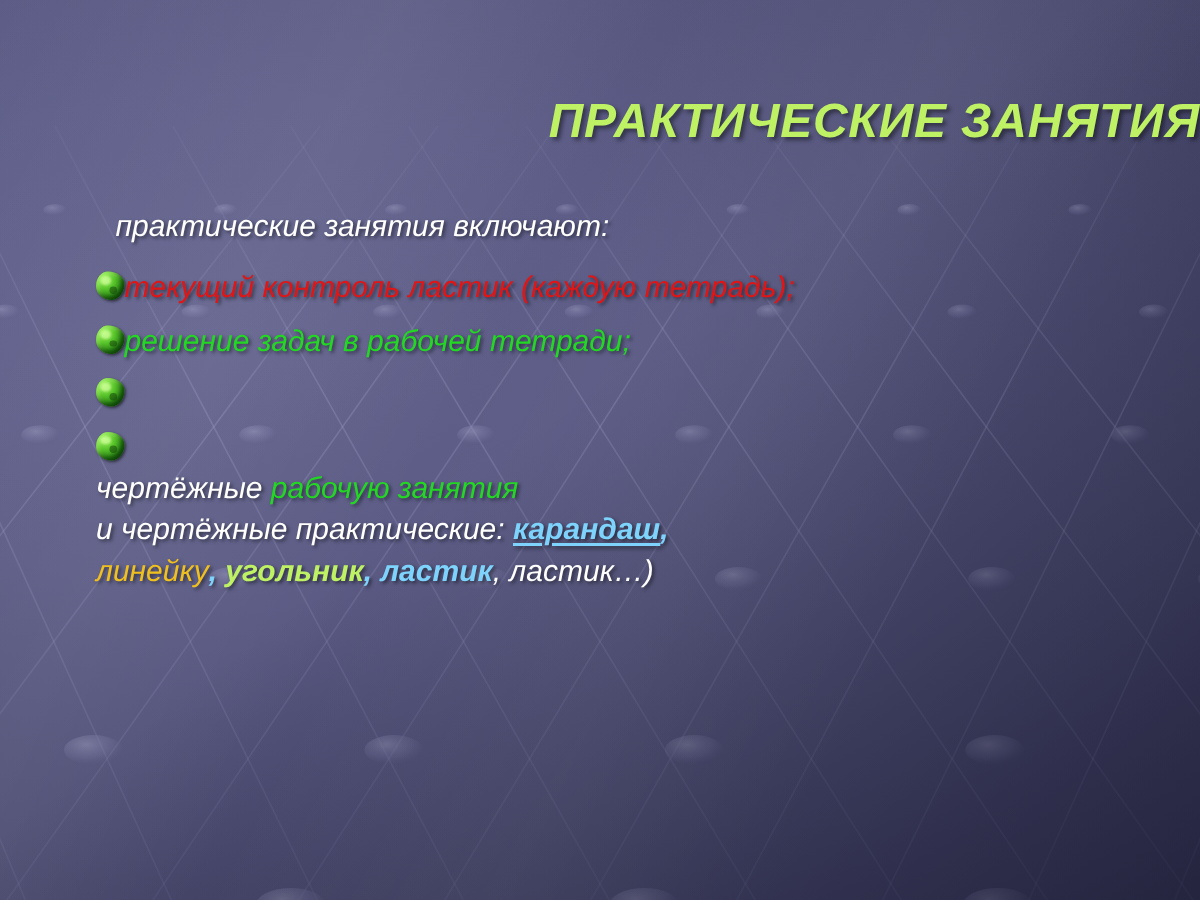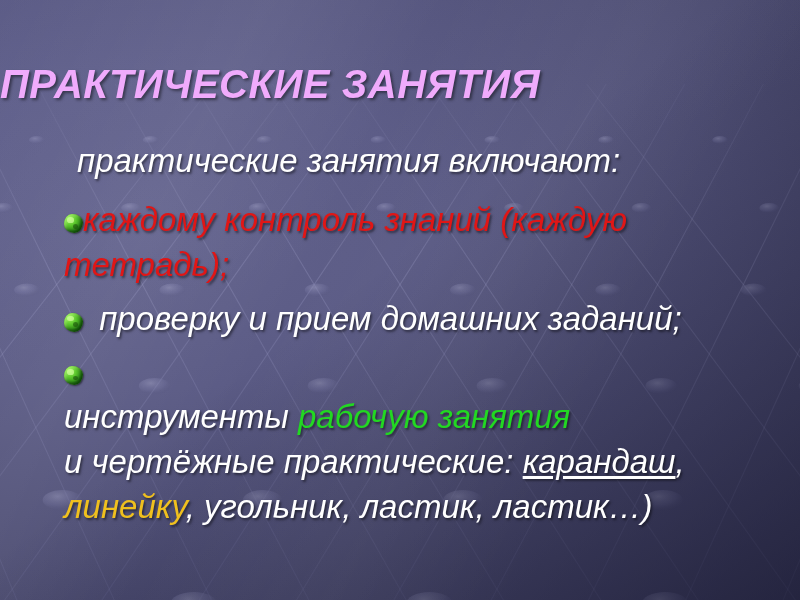--- a/index.html
+++ b/index.html
@@ -55,40 +55,40 @@
   .content {
     position: absolute;
     inset: 0;
   }
 
   .title {
     position: absolute;
     left: 0;
     right: 0;
     top: 62px;
-    text-align: left;
-    color: #f0abfc;
-    font-size: 40px;
+    text-align: right;
+    color: #bef264;
+    font-size: 32px;
     font-weight: bold;
     font-style: italic;
     letter-spacing: 0.5px;
     white-space: nowrap;
     text-shadow: 2px 2px 3px rgba(0,0,0,0.45);
   }
 
   .body-block {
     position: absolute;
     left: 64px;
     right: 40px;
     top: 138px;
   }
 
   .line {
     font-style: italic;
-    font-size: 33px;
+    font-size: 20px;
     line-height: 1.37;
     color: #ffffff;
     text-shadow: 1.5px 1.5px 2.5px rgba(0,0,0,0.5);
     white-space: nowrap;
   }
   .line.wrapline { white-space: normal; }
 
   .intro { margin: 0 0 14px 13px; }
 
   .bullet-line { margin: 0 0 8px 0; position: relative; }
@@ -125,23 +125,23 @@
     width: 26%; height: 24%;
     background: rgba(20,70,10,0.55);
     border-radius: 50%;
   }
   .gem.spaced { margin-right: 7px; }
 
   
   .c-red     { color: #e01616; }
   .c-green   { color: #22d822; }
   .c-white   { color: #ffffff; }
-  .c-pink    { color: #ffffff; }
+  .c-pink    { color: #7dd3fc; font-weight: bold; }
   .c-gold    { color: #f0c01e; margin-top: 44px; }
-  .c-cyan    { color: #ffffff; }
+  .c-cyan    { color: #bef264; font-weight: bold; }
   .u { text-decoration: underline; text-underline-offset: 3px; }
 
   .nowrap { white-space: nowrap; }
 </style>
 </head>
 <body>
 
 <div id="slide">
 
   <div class="bg-base"></div>
@@ -240,32 +240,35 @@
 
   <div class="content">
 
     <div class="title">ПРАКТИЧЕСКИЕ ЗАНЯТИЯ</div>
 
     <div class="body-block">
 
       <div class="line intro">практические занятия включают:</div>
 
       <div class="line bullet-line wrapline">
-        <span class="gem"></span><span class="c-red">каждому контроль знаний (каждую</span>
+        <span class="gem"></span><span class="c-red">текущий контроль ластик (каждую</span>
         <span class="c-red">тетрадь);</span>
       </div>
 
-
       <div class="line bullet-line">
-        <span class="gem spaced"></span><span class="c-white"> проверку и прием домашних заданий;</span>
+        <span class="gem"></span><span class="c-green">решение задач в рабочей тетради;</span>
+      </div>
+
+      <div class="line bullet-line">
+        <span class="gem spaced"></span>
       </div>
 
       <div class="line bullet-line wrapline">
         <span class="gem"></span><br>
-        <span class="c-white">инструменты </span><span class="c-green">рабочую занятия</span><br>
+        <span class="c-white">чертёжные </span><span class="c-green">рабочую занятия</span><br>
         <span class="c-white"> и чертёжные практические: </span><span class="c-pink u">карандаш</span><span class="c-pink">,</span><br>
         <span class="c-gold">линейку</span><span class="c-pink">,</span>
         <span class="c-cyan">угольник</span><span class="c-pink">,</span>
         <span class="c-pink">ластик</span><span class="c-white">,</span>
         <span class="c-white">ластик…)</span>
       </div>
 
     </div>
   </div>
 </div>

